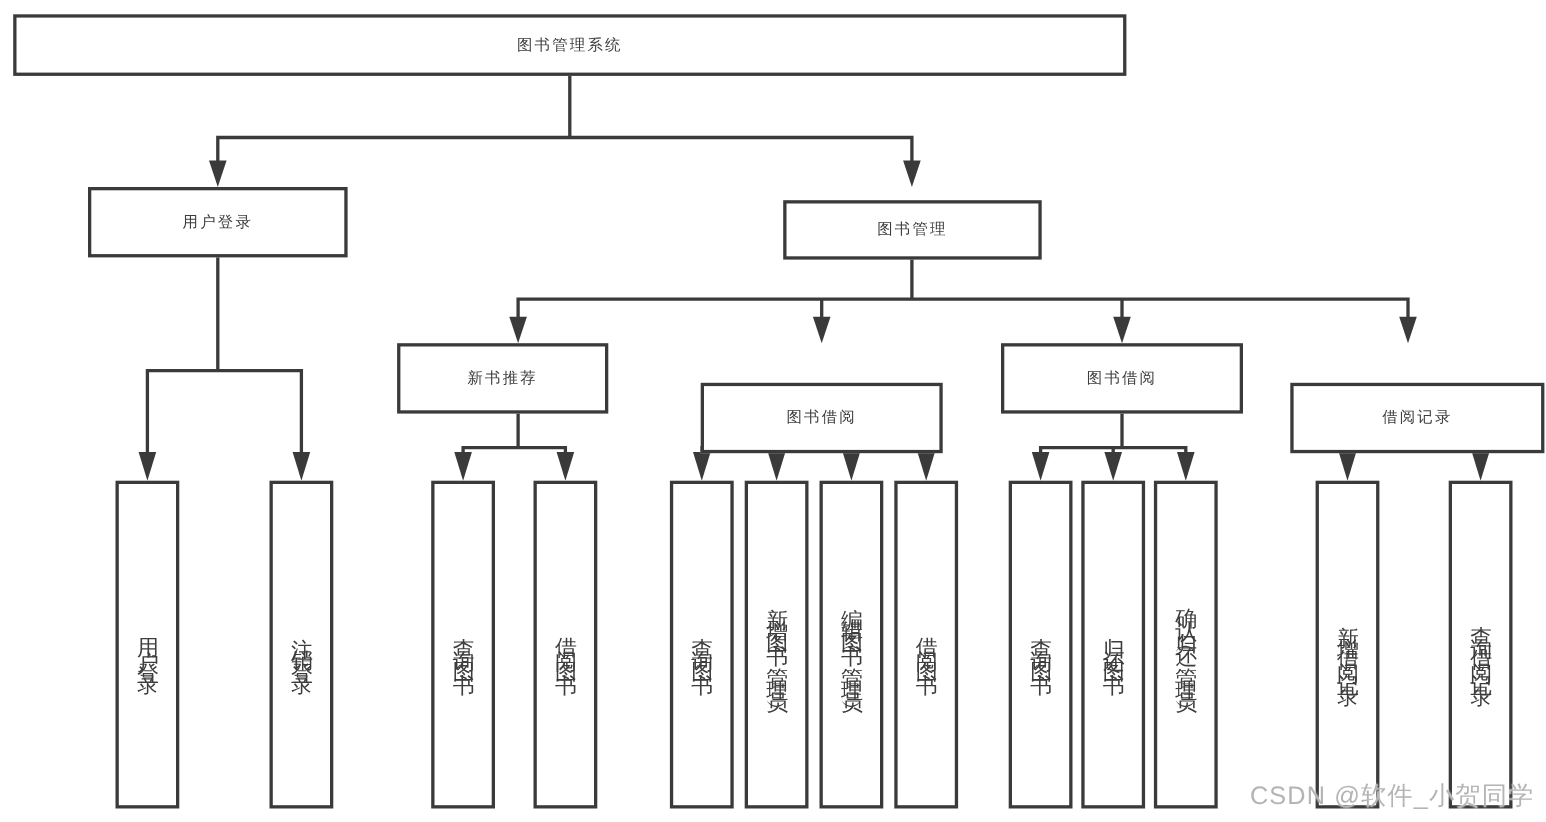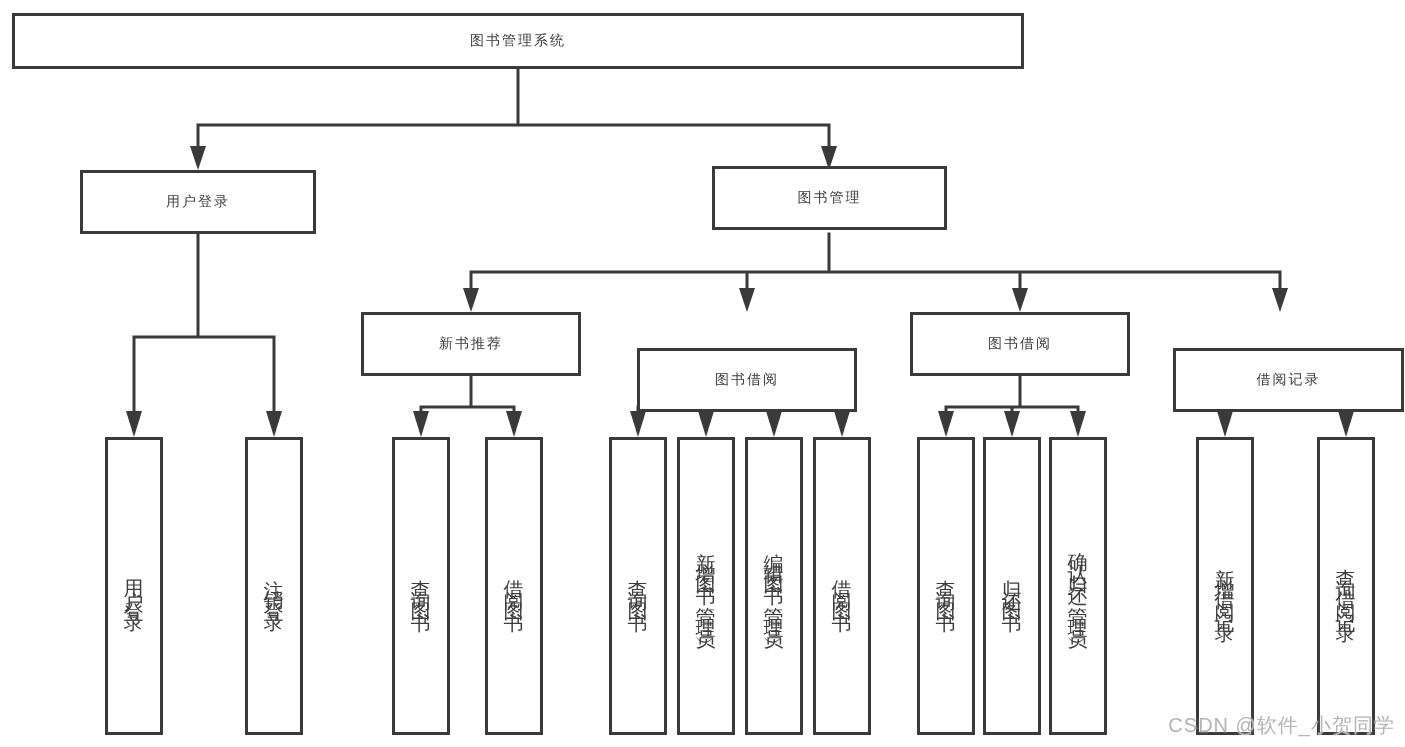--- a/index.html
+++ b/index.html
@@ -41,21 +41,21 @@
     writing-mode:vertical-rl;
     text-orientation:mixed;
     font-size:20px;
     letter-spacing:11px;
     line-height:1;
     color:var(--text);
   }
   .watermark{
     position:absolute;
     right:10px;bottom:8px;
-    font-size:20px;
+    font-size:23px;
     letter-spacing:1px;
     color:var(--watermark);
     text-shadow:0 0 2px #ffffff;
     z-index:5;
     white-space:nowrap;
   }
 </style>
 </head>
 <body>
 
@@ -111,25 +111,25 @@
     </g>
   </svg>
 
   <div class="node" style="left:12px;top:13px;width:1012px;height:56px;">
     <span class="node-label">图书管理系统</span>
   </div>
 
   <div class="node" style="left:80px;top:170px;width:236px;height:64px;">
     <span class="node-label">用户登录</span>
   </div>
-  <div class="node" style="left:712px;top:166px;width:235px;height:64px;">
+  <div class="node" style="left:712px;top:182px;width:235px;height:54px;">
     <span class="node-label">图书管理</span>
   </div>
 
-  <div class="node" style="left:361px;top:312px;width:220px;height:64px;">
+  <div class="node" style="left:361px;top:312px;width:192px;height:64px;">
     <span class="node-label">新书推荐</span>
   </div>
   <div class="node" style="left:637px;top:312px;width:220px;height:64px;margin-top:36px;">
     <span class="node-label">图书借阅</span>
   </div>
   <div class="node" style="left:910px;top:312px;width:220px;height:64px;">
     <span class="node-label">图书借阅</span>
   </div>
   <div class="node" style="left:1173px;top:312px;width:231px;height:64px;margin-top:36px;">
     <span class="node-label">借阅记录</span>

